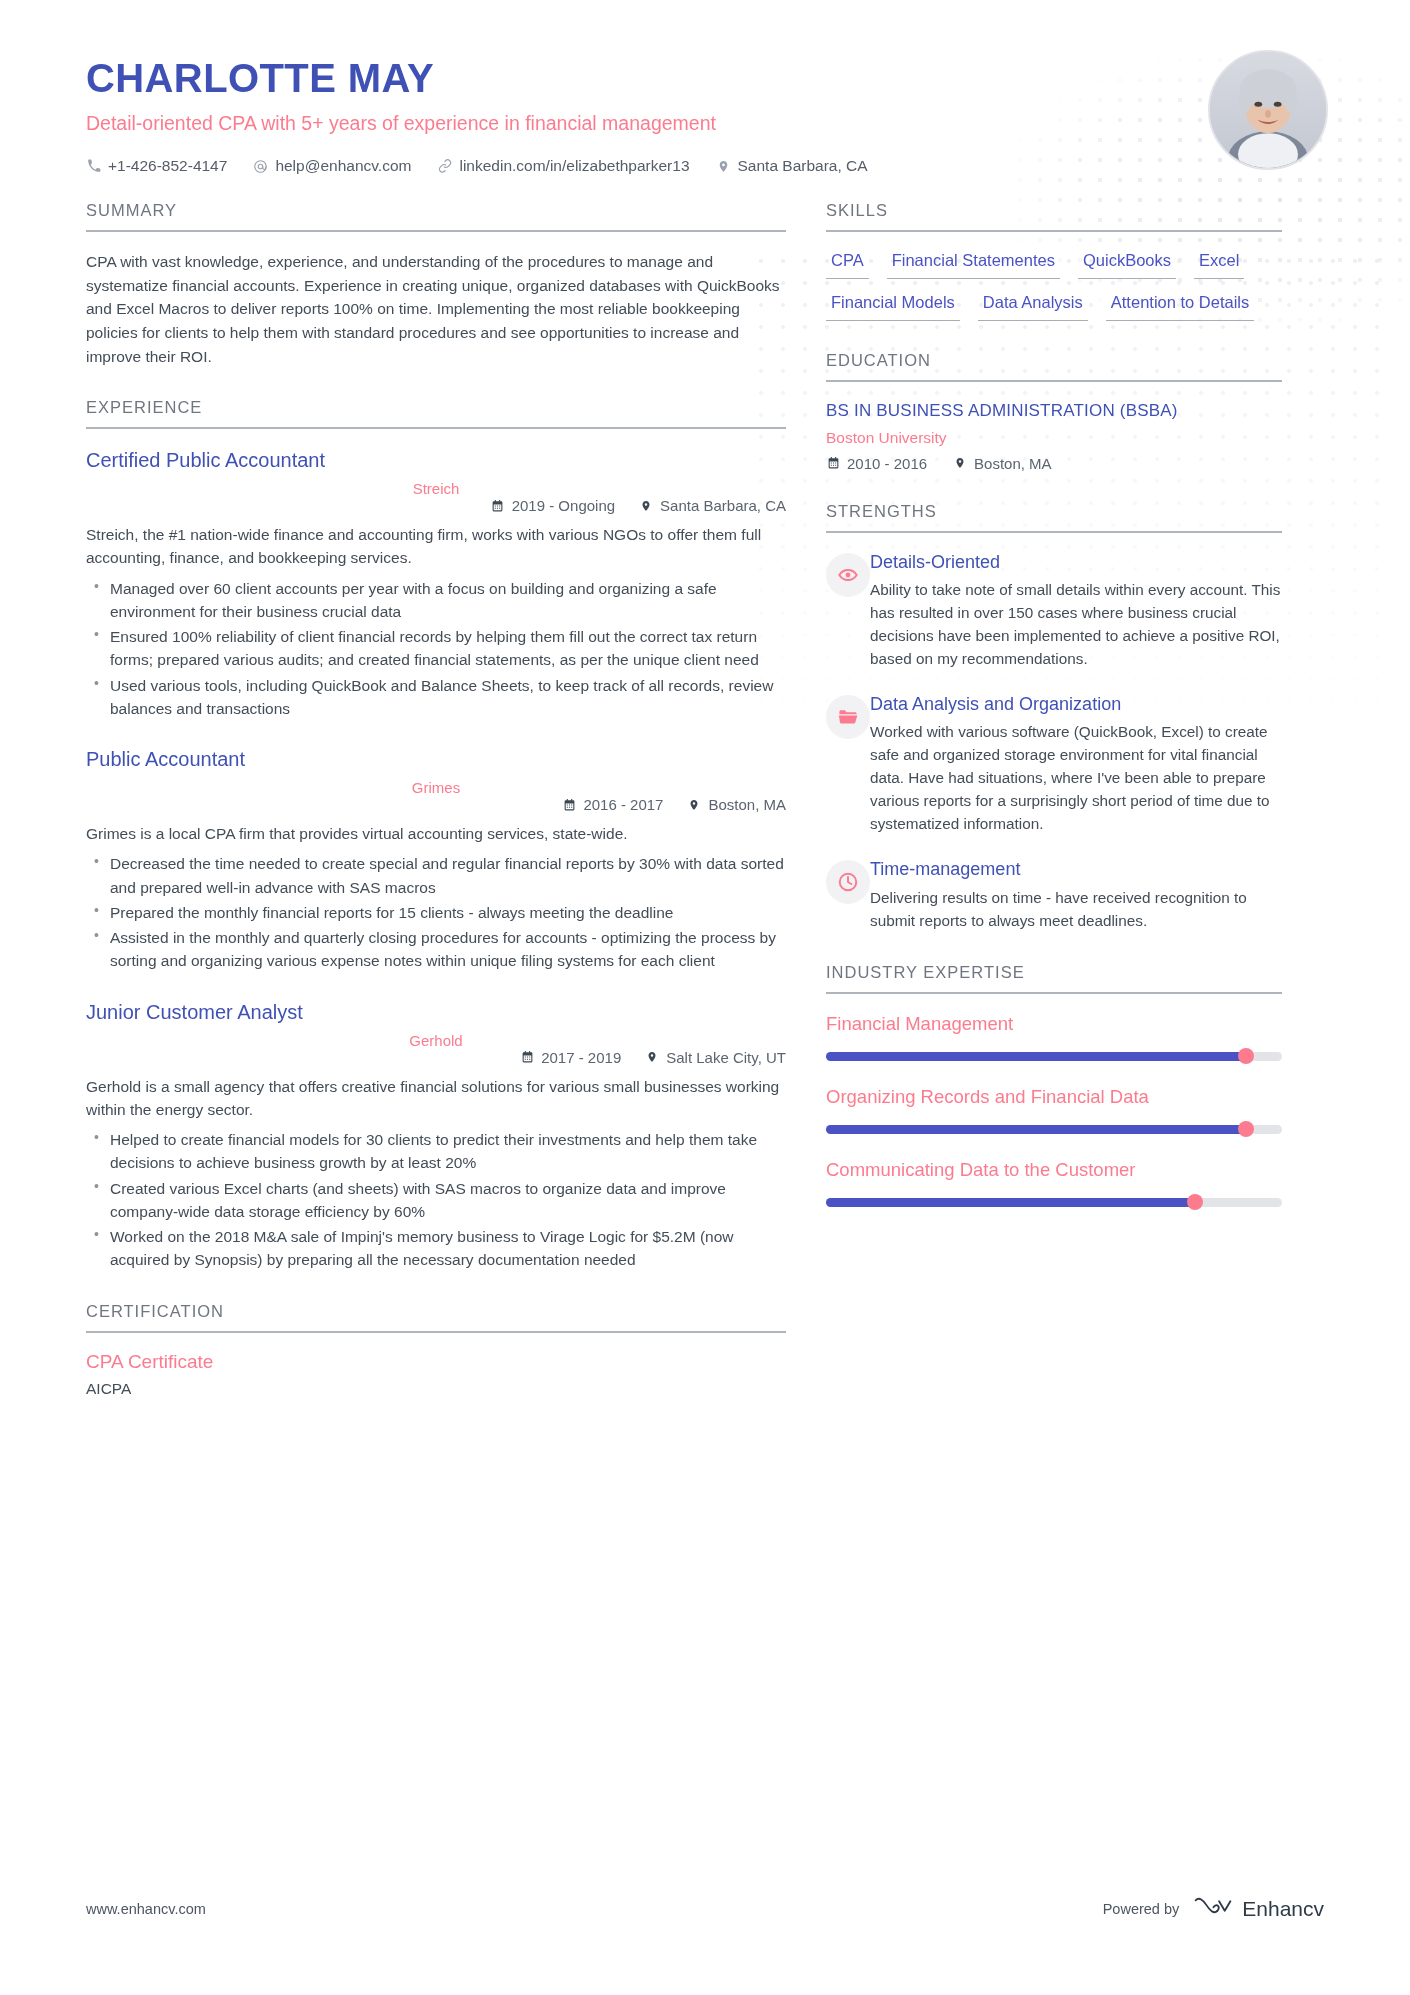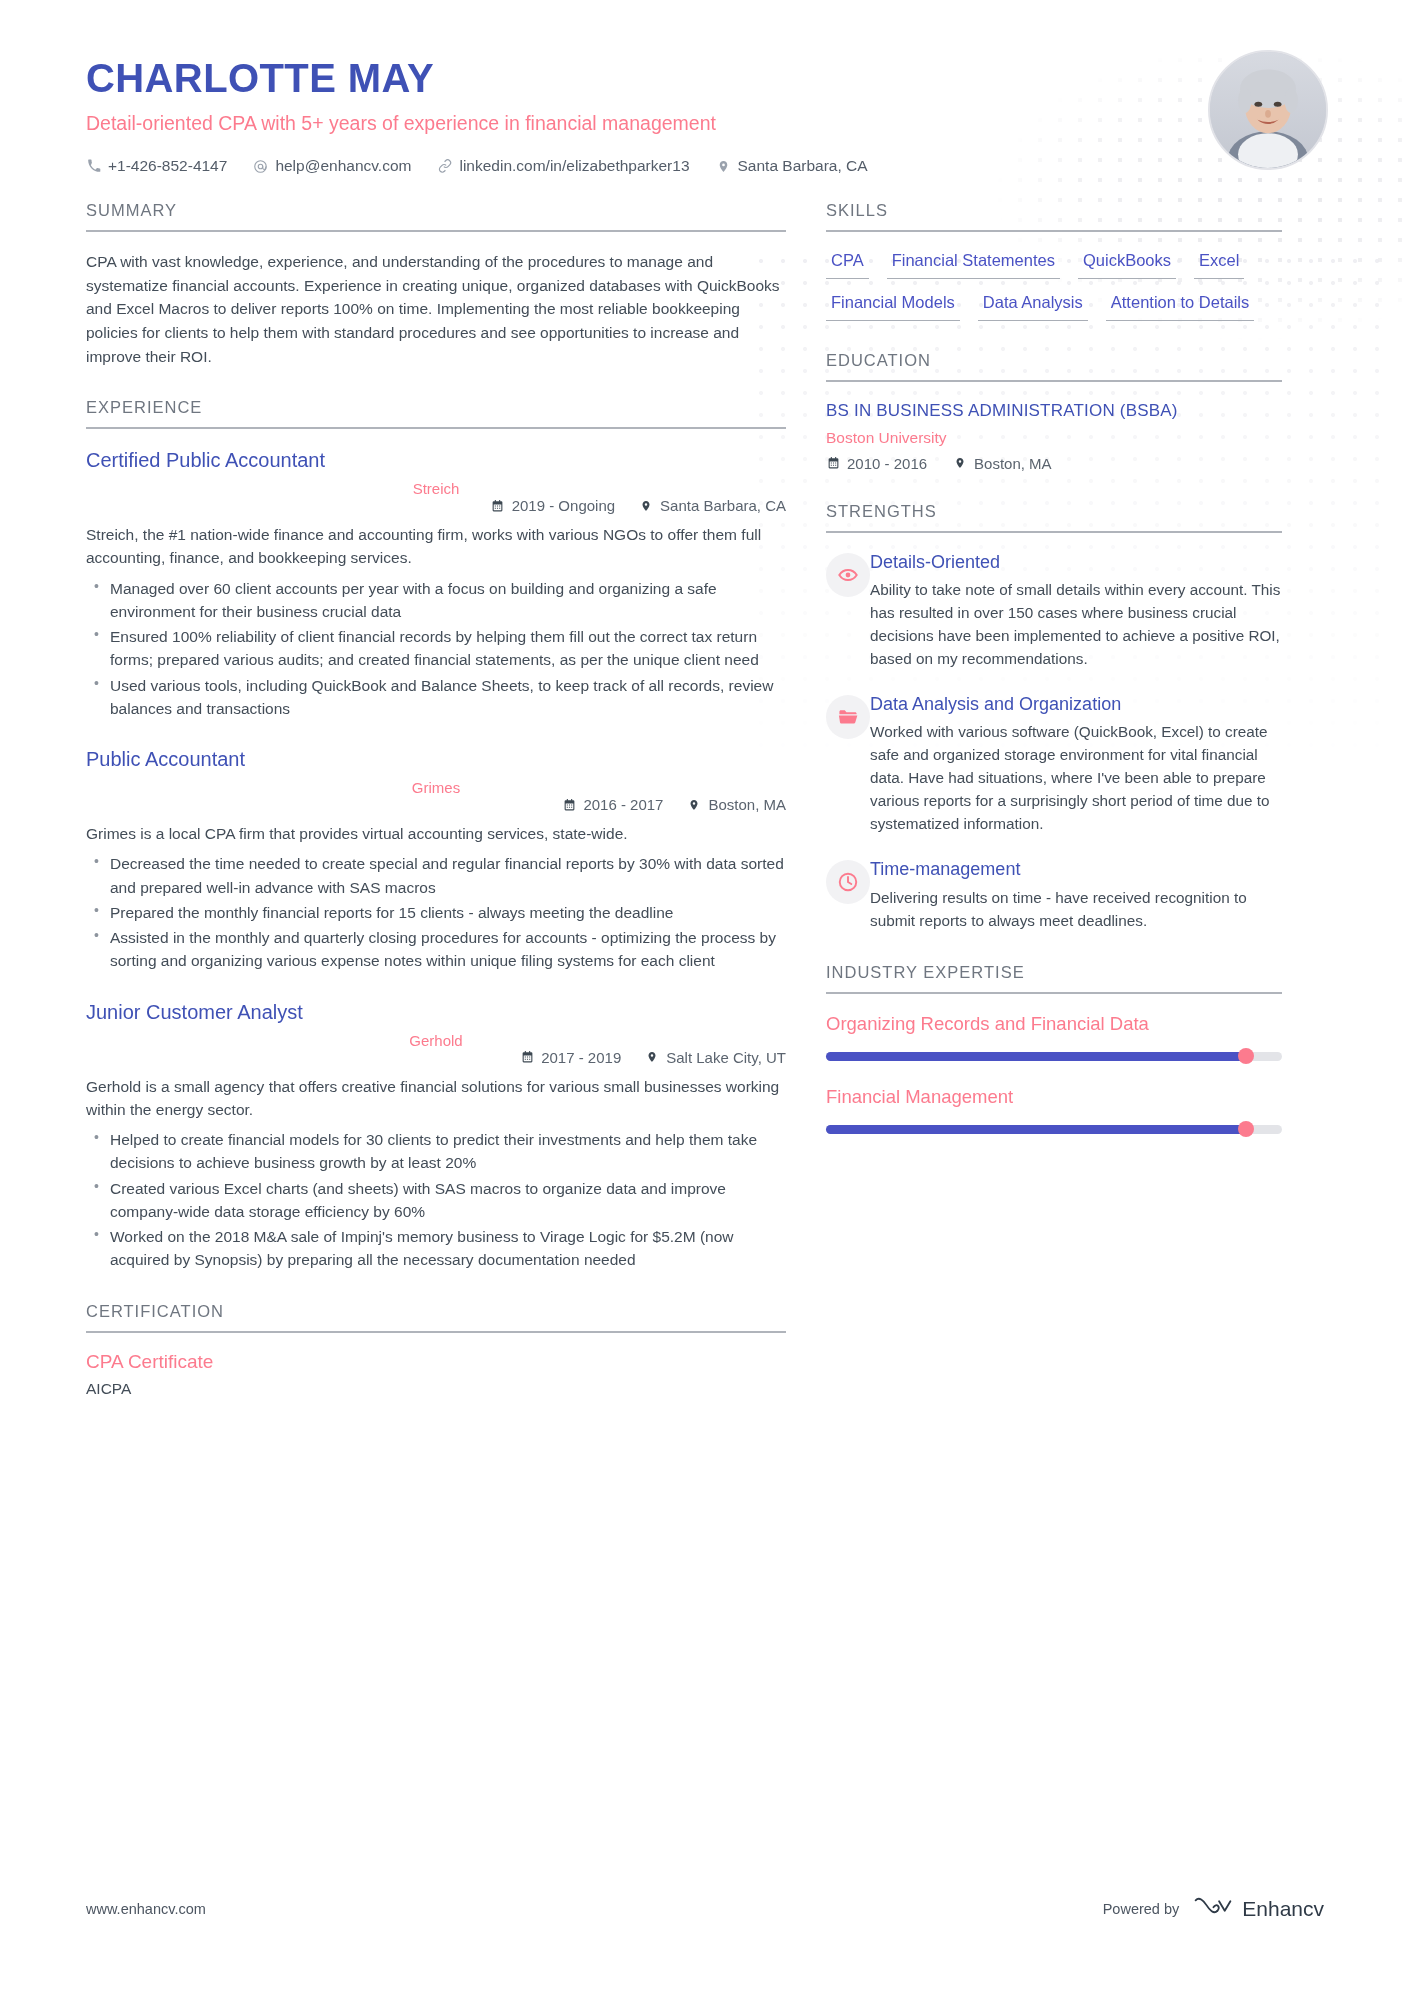--- a/index.html
+++ b/index.html
@@ -559,35 +559,42 @@
             </div>
 
           </div>
         </div>
 
         <div class="sec">
           <div class="sec-title">INDUSTRY EXPERTISE</div>
           <div class="sec-body">
 
             <div class="expertise-item">
+              <div class="expertise-label">Financial Management</div>
+              <div class="slider">
+                <div class="slider-fill" style="width: 92%;"></div>
+                <div class="slider-thumb" style="left: 92%;"></div>
+              </div>
+            </div>
+
+            <div class="expertise-item">
               <div class="expertise-label">Organizing Records and Financial Data</div>
               <div class="slider">
                 <div class="slider-fill" style="width: 92%;"></div>
                 <div class="slider-thumb" style="left: 92%;"></div>
               </div>
             </div>
 
             <div class="expertise-item">
-              <div class="expertise-label">Financial Management</div>
+              <div class="expertise-label">Communicating Data to the Customer</div>
               <div class="slider">
-                <div class="slider-fill" style="width: 92%;"></div>
-                <div class="slider-thumb" style="left: 92%;"></div>
-              </div>
-            </div>
-
+                <div class="slider-fill" style="width: 81%;"></div>
+                <div class="slider-thumb" style="left: 81%;"></div>
+              </div>
+            </div>
 
           </div>
         </div>
 
       </div>
     </div>
   </div>
 
   <div class="footer">
     <div>www.enhancv.com</div>

